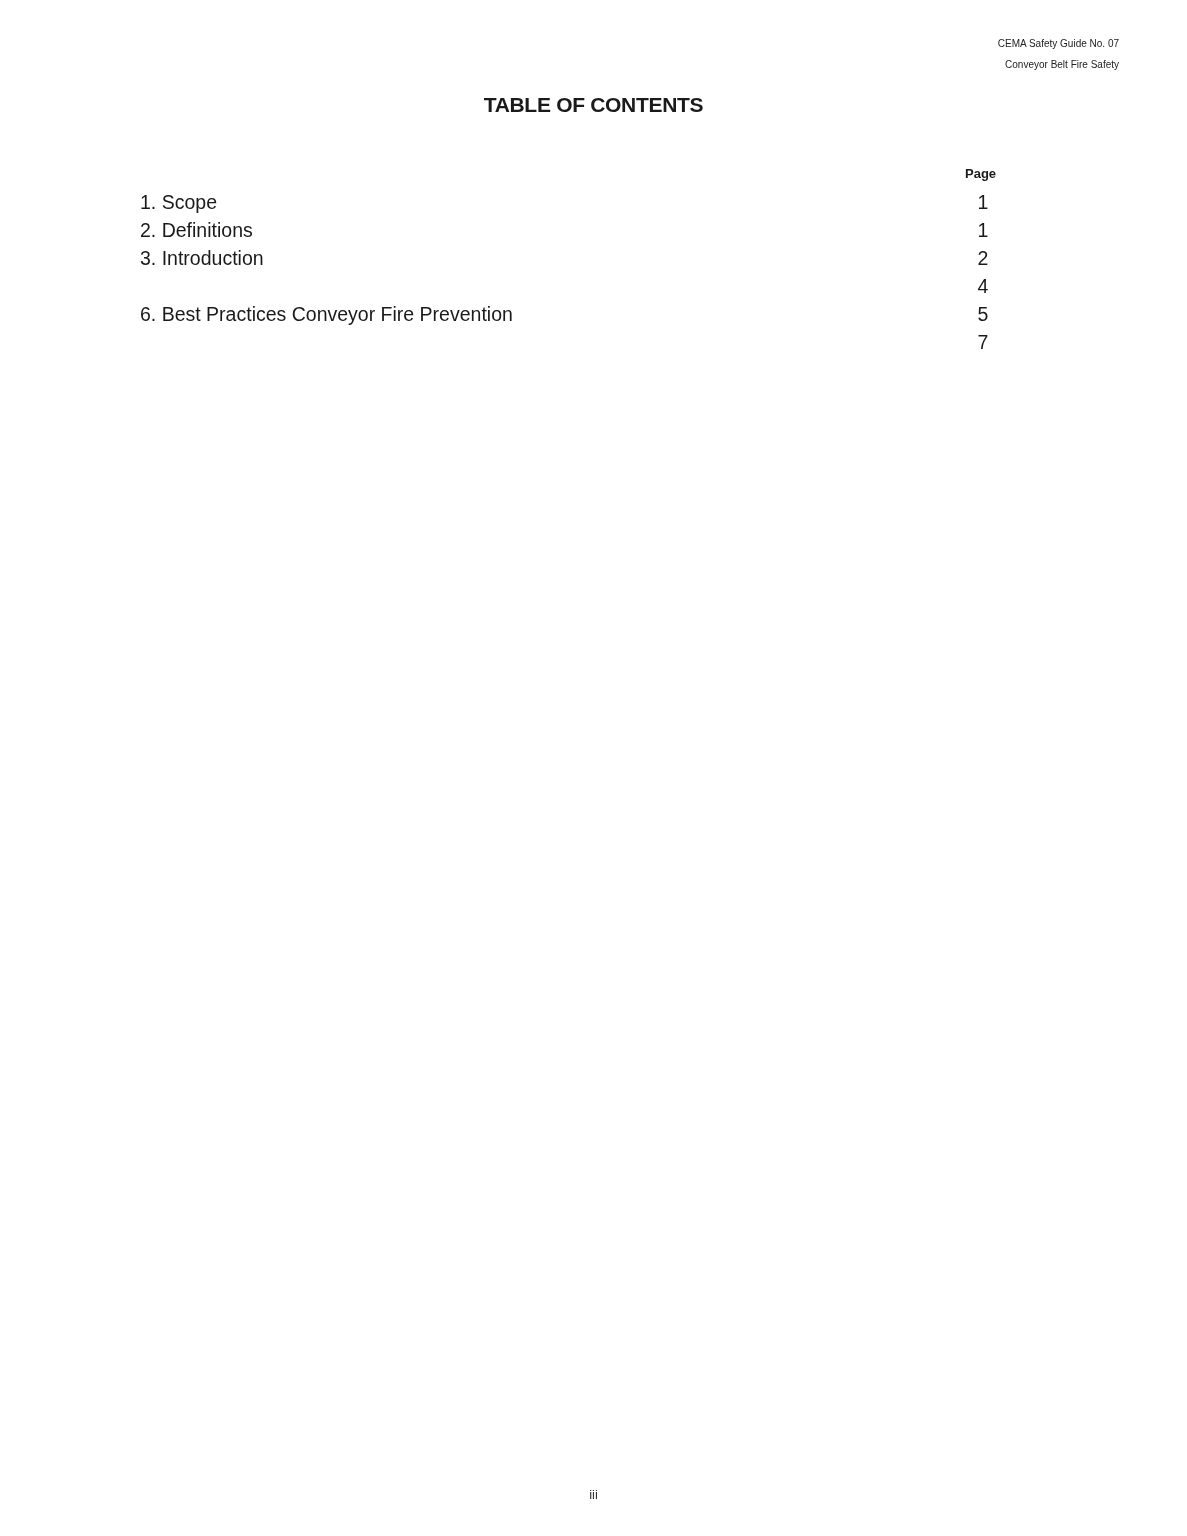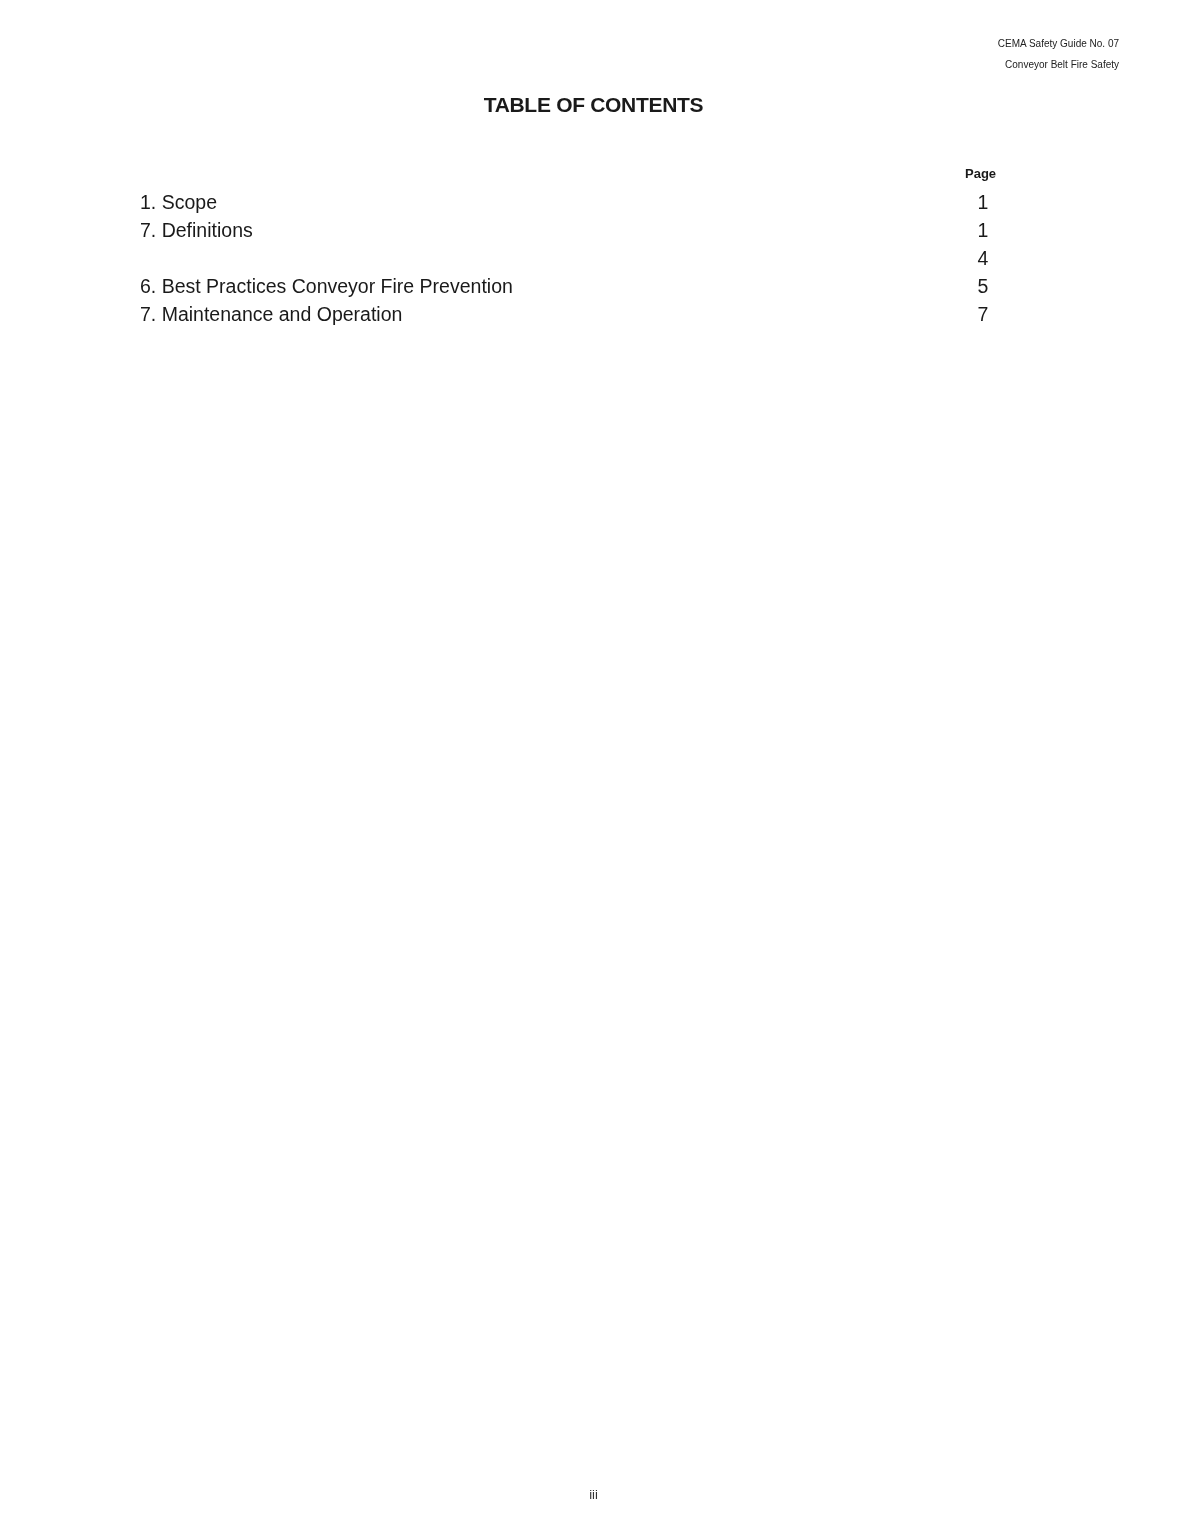--- a/index.html
+++ b/index.html
@@ -96,29 +96,32 @@
 <div class="toc">
   <div class="toc-head">
     <span class="page-col-label">Page</span>
   </div>
 
   <div class="toc-row">
     <span class="toc-title">1. Scope</span>
     <span class="toc-page">1</span>
   </div>
   <div class="toc-row">
-    <span class="toc-title">7. Definitions</span>
+    <span class="toc-title">2. Definitions</span>
     <span class="toc-page">1</span>
+  </div>
+  <div class="toc-row">
+    <span class="toc-title">3. Introduction</span>
+    <span class="toc-page">2</span>
   </div>
   <div class="toc-row">
     <span class="toc-page">4</span>
   </div>
   <div class="toc-row">
     <span class="toc-title">6. Best Practices Conveyor Fire Prevention</span>
     <span class="toc-page">5</span>
   </div>
   <div class="toc-row">
-    <span class="toc-title">7. Maintenance and Operation</span>
     <span class="toc-page">7</span>
   </div>
 </div>
 
 <div class="page-number">iii</div>
 
 </body></html>

